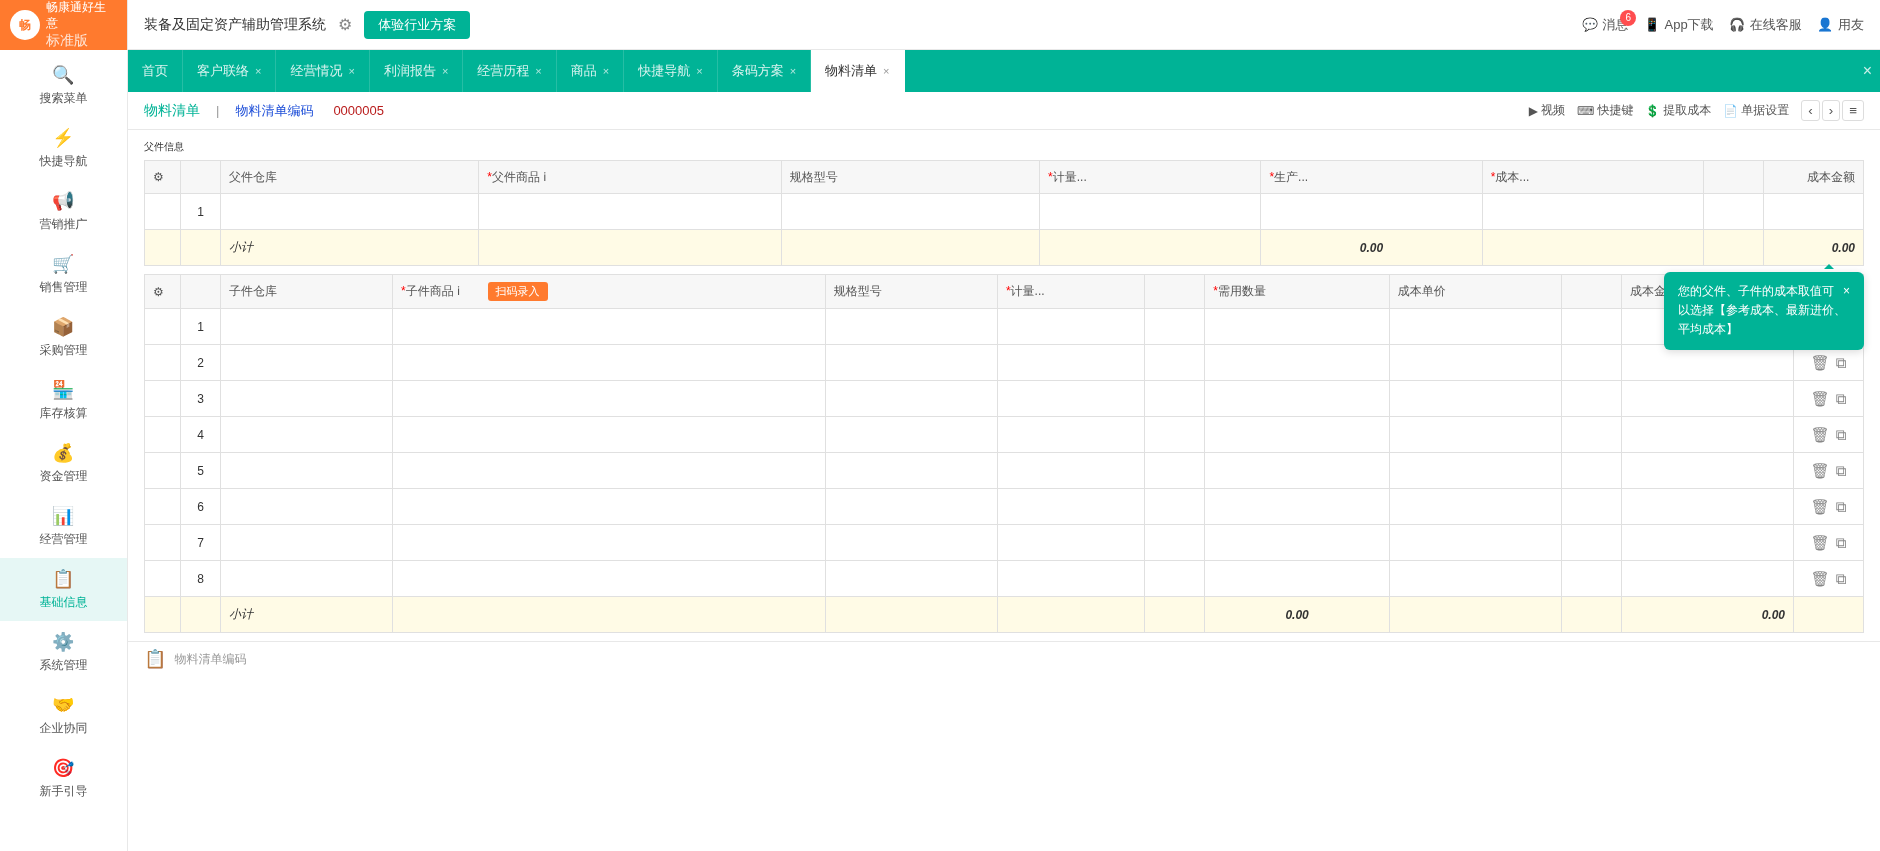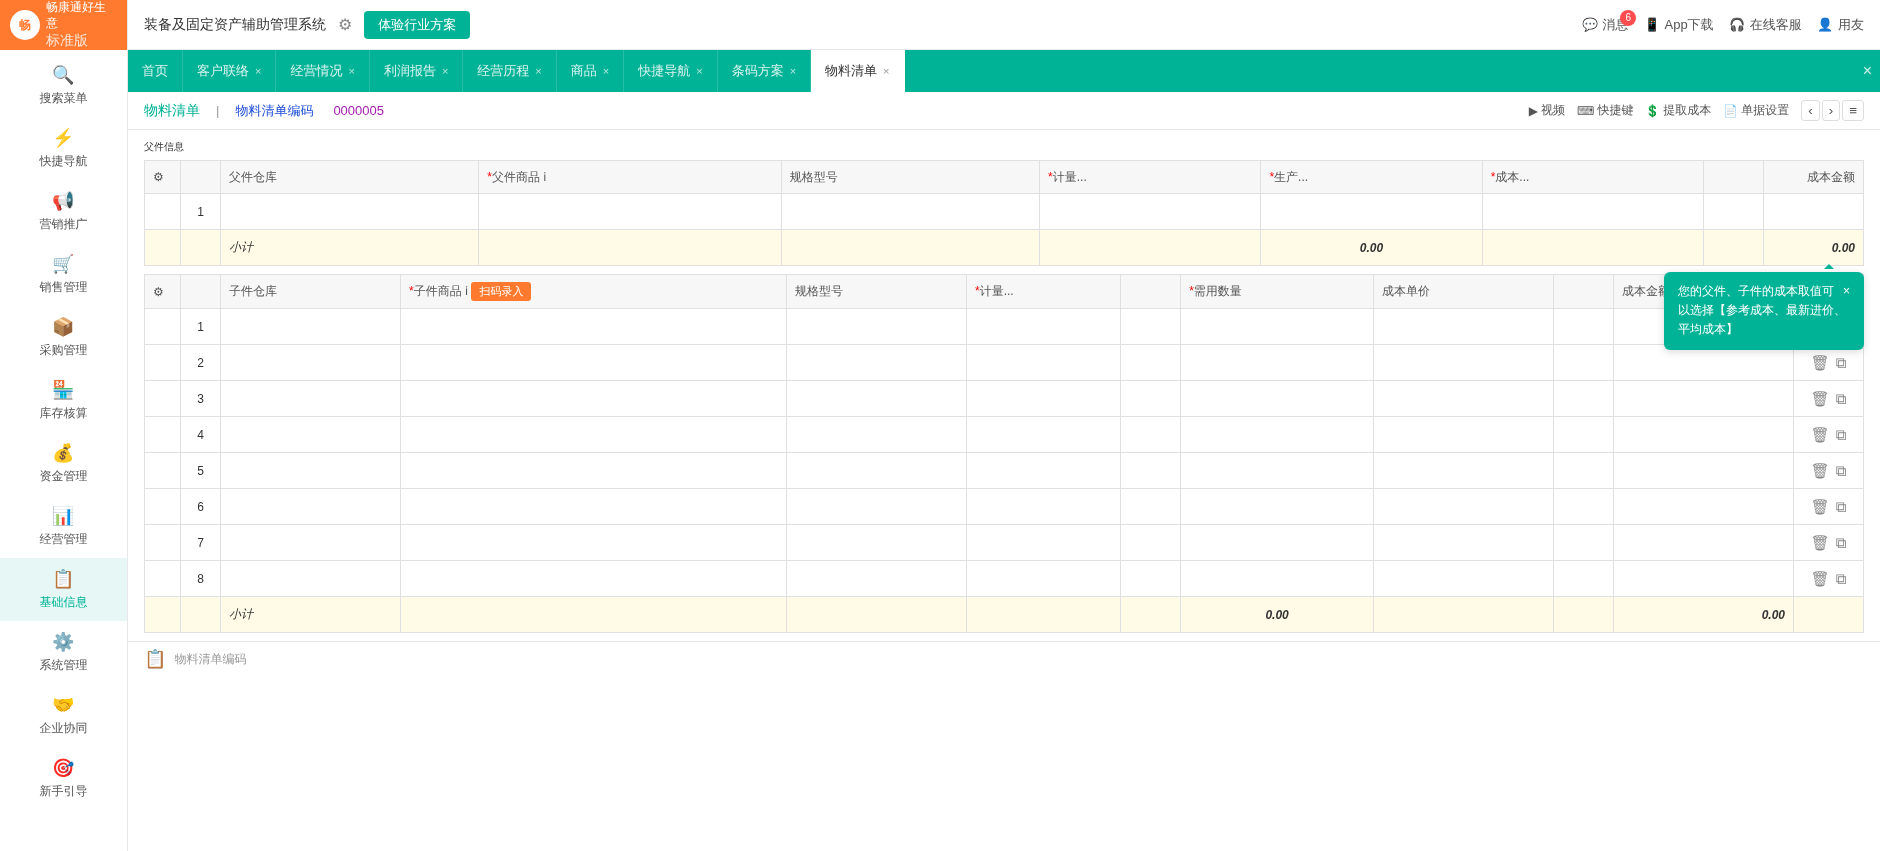--- a/index.html
+++ b/index.html
@@ -168,20 +168,21 @@
     .col-num { width: 40px; text-align: center; color: #999; }
     .col-action { width: 70px; text-align: center; }
     .scan-btn {
       background: #ff7a2e;
       color: #fff;
       border: none;
       padding: 2px 8px;
       border-radius: 3px;
       font-size: 11px;
       cursor: pointer;
+      margin-left: 24px;
     }
     .action-icons { display: flex; gap: 6px; justify-content: center; color: #888; }
     .action-icons span { cursor: pointer; font-size: 15px; }
 
     
     .tooltip-box {
       background: #00b396;
       color: #fff;
       padding: 10px 14px;
       border-radius: 6px;
@@ -349,21 +350,21 @@
       </div>
       <span class="nav-tabs-end">×</span>
   </div>
 
   <div class="content" style="position:relative;">
 
     <div class="page-header">
       <span class="breadcrumb-label">物料清单</span>
       <span class="breadcrumb-sep">|</span>
       <span style="color:#1d4ed8;font-size:13px;">物料清单编码</span>
-      <span style="color:#a21caf;font-size:13px;margin-left:4px;">0000005</span>
+      <span style="color:#b91c1c;font-size:13px;margin-left:4px;">0000005</span>
       <div class="page-header-actions">
         <div class="action-item">
           <span>▶</span>
           <span>视频</span>
         </div>
         <div class="action-item">
           <span>⌨</span>
           <span>快捷键</span>
         </div>
         <div class="action-item">

